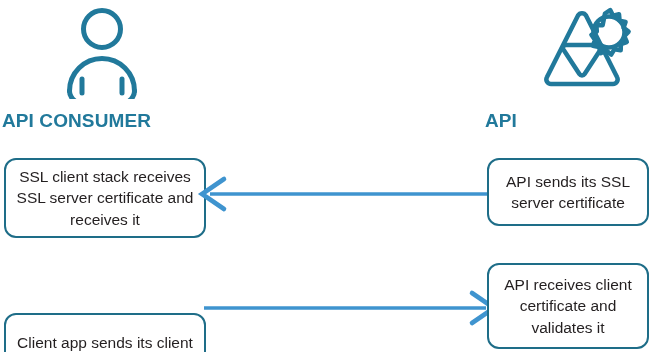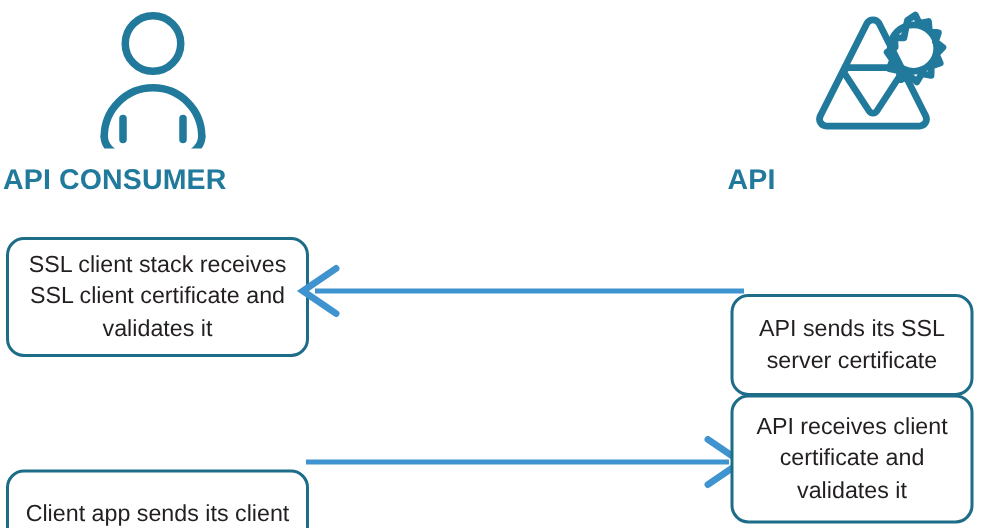--- a/index.html
+++ b/index.html
@@ -64,21 +64,21 @@
     line-height: 1.38;
     text-align: center;
     display: flex;
     align-items: center;
     justify-content: center;
     padding: 4px 8px;
   }
   .msg-box .msg-text { display: block; width: 100%; }
 
   .box-r1-left  { left: 4px;   top: 158px; width: 202px; height: 80px; }
-  .box-r1-right { left: 487px; top: 158px; width: 162px; height: 68px; margin-top: 38px; }
+  .box-r1-right { left: 487px; top: 158px; width: 162px; height: 68px; }
   .box-r2-left  { left: 4px;   top: 269px; width: 202px; height: 80px; margin-top: 44px; }
   .box-r2-right { left: 487px; top: 263px; width: 162px; height: 86px; }
 
   
   .arrow {
     position: absolute;
     height: 34px;
   }
   .arrow svg { display: block; overflow: visible; }
 
@@ -137,21 +137,21 @@
                  L30.4 45.5
                  C29.2 43.5 30.6 41.0 33.0 41.0
                  Z"></path>
       </g>
     </svg>
   </div>
   <div class="actor-title">API</div>
 </div>
 
 <div class="msg-box box-r1-left">
-  <span class="msg-text">SSL client stack receives SSL client certificate and validates it</span>
+  <span class="msg-text">SSL client stack receives SSL server certificate and receives it</span>
 </div>
 
 <div class="arrow arrow-r1">
   <svg width="300" height="34" viewBox="0 0 300 34" aria-hidden="true">
     <line x1="14" y1="17" x2="300" y2="17" stroke="#3f94cf" stroke-width="3.4" stroke-linecap="butt"></line>
     <polyline points="28,2 6,17 28,32" fill="none" stroke="#3f94cf" stroke-width="4.6" stroke-linecap="round" stroke-linejoin="miter"></polyline>
   </svg>
 </div>
 
 <div class="msg-box box-r1-right">

